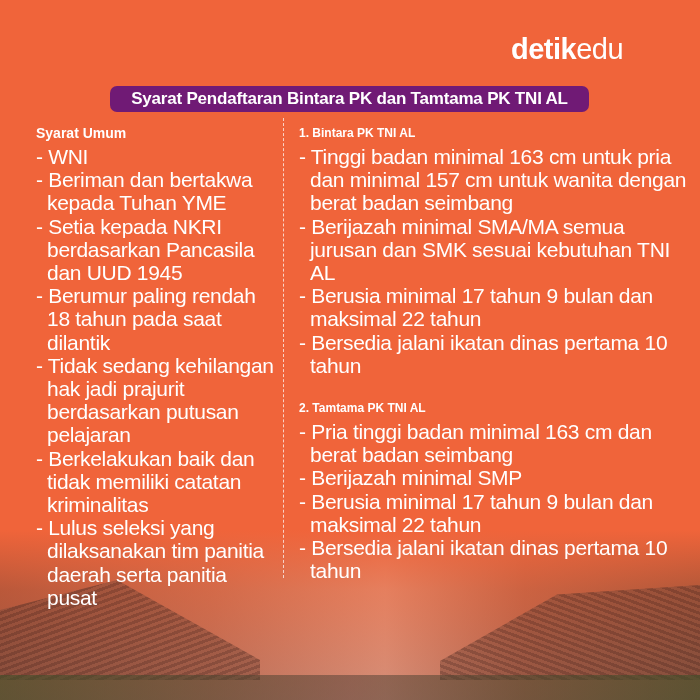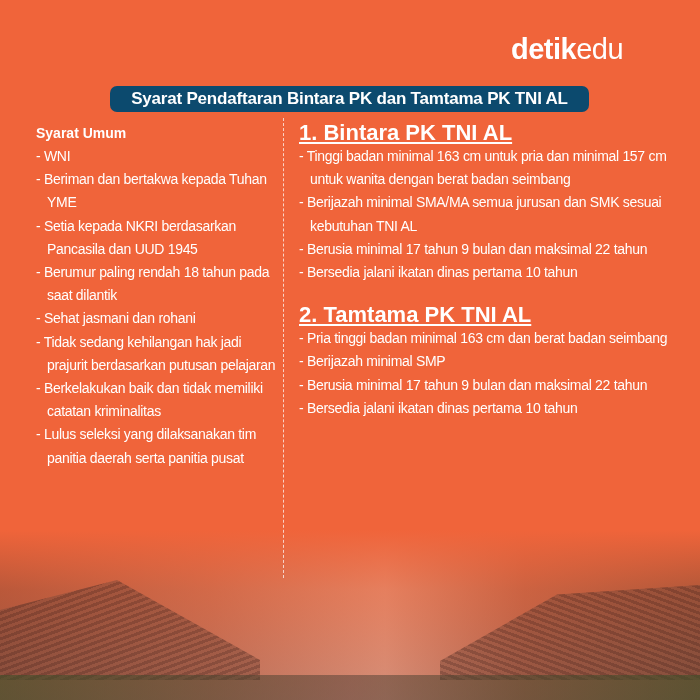--- a/index.html
+++ b/index.html
@@ -33,40 +33,40 @@
 
   .logo {
     position: absolute; left: 511px; top: 33px;
     font-size: 29px; letter-spacing: -0.5px; color: #ffffff;
   }
   .logo .bold { font-weight: bold; }
   .logo .light { font-weight: normal; }
 
   .banner {
     position: absolute; left: 110px; top: 86px; width: 479px; height: 26px;
-    background: #0c4a6e;
+    background: #701a75;
     border-radius: 7px;
     text-align: center;
     font-weight: bold; font-size: 17px; line-height: 26px;
     letter-spacing: -0.2px;
   }
 
   .divider {
     position: absolute; left: 283px; top: 118px; height: 460px;
     border-left: 1px dashed rgba(255,255,255,0.7);
   }
 
   .col-left { position: absolute; left: 36px; top: 121px; width: 240px; }
   .col-right { position: absolute; left: 299px; top: 121px; width: 395px; }
 
   .heading { font-weight: bold; font-size: 14px; line-height: 24px; }
-  .sub-heading { font-weight: bold; font-size: 22px; line-height: 24px; text-decoration: underline; }
+  .sub-heading { font-weight: bold; font-size: 12px; line-height: 24px; }
   .list { list-style: none; }
   .item {
-    font-size: 14px; line-height: 23.2px;
+    font-size: 21px; line-height: 23.2px;
     padding-left: 11px; text-indent: -11px;
     letter-spacing: -0.3px;
   }
   .item::before { content: "- "; }
   .gap { height: 19px; }
 </style>
 </head>
 <body>
 
 <div class="photo">
@@ -84,21 +84,20 @@
 
 <div class="divider"></div>
 
 <div class="col-left">
   <div class="heading">Syarat Umum</div>
   <ul class="list">
     <li class="item">WNI</li>
     <li class="item">Beriman dan bertakwa kepada Tuhan YME</li>
     <li class="item">Setia kepada NKRI berdasarkan Pancasila dan UUD 1945</li>
     <li class="item">Berumur paling rendah 18 tahun pada saat dilantik</li>
-    <li class="item">Sehat jasmani dan rohani</li>
     <li class="item">Tidak sedang kehilangan hak jadi prajurit berdasarkan putusan pelajaran</li>
     <li class="item">Berkelakukan baik dan tidak memiliki catatan kriminalitas</li>
     <li class="item">Lulus seleksi yang dilaksanakan tim panitia daerah serta panitia pusat</li>
   </ul>
 </div>
 
 <div class="col-right">
   <div class="sub-heading">1. Bintara PK TNI AL</div>
   <ul class="list">
     <li class="item">Tinggi badan minimal 163 cm untuk pria dan minimal 157 cm untuk wanita dengan berat badan seimbang</li>

